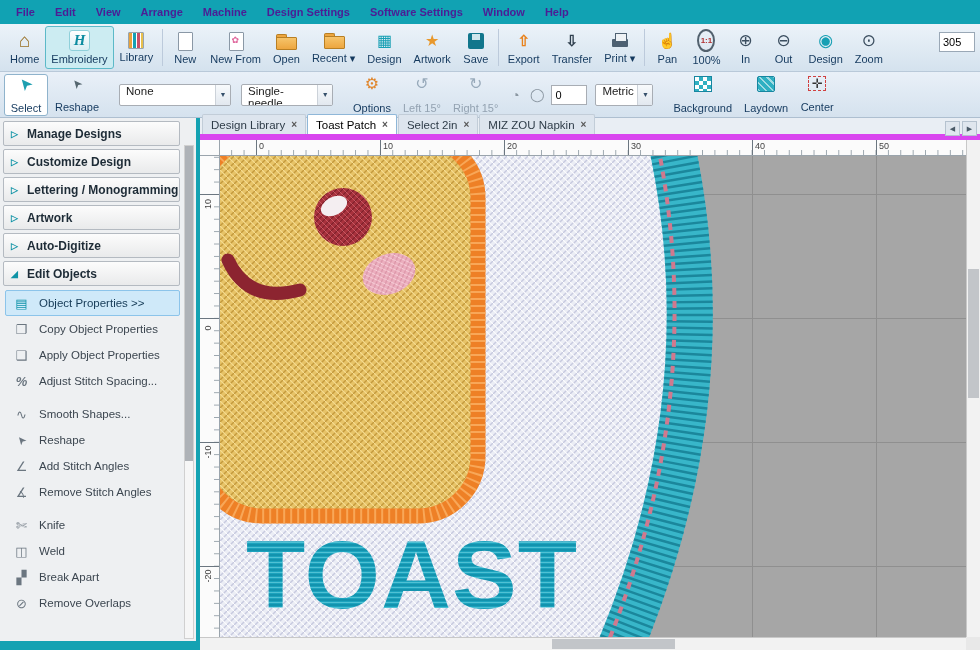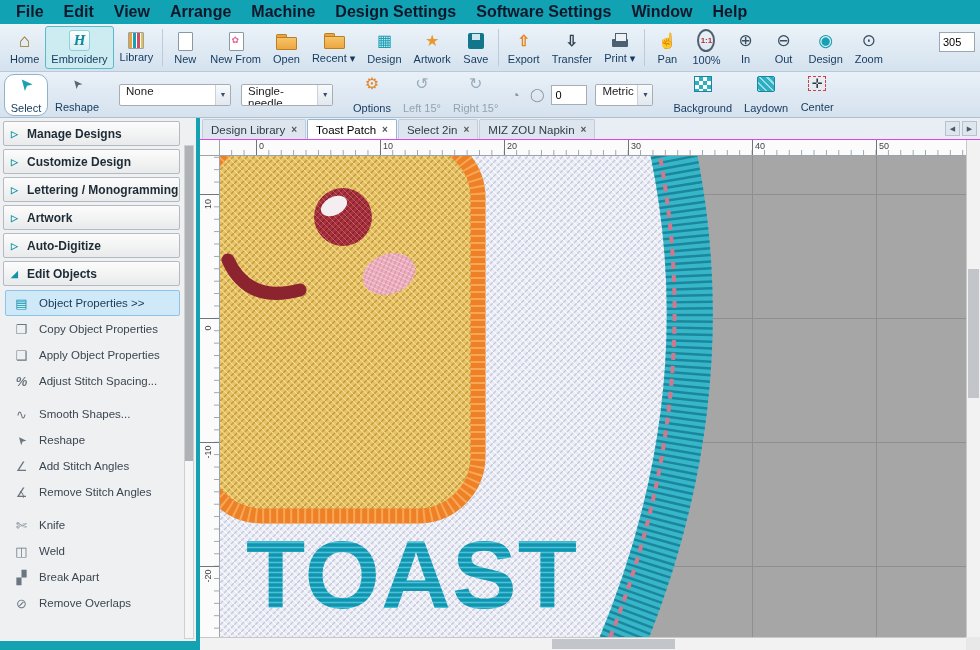--- a/index.html
+++ b/index.html
@@ -3,21 +3,21 @@
 <meta charset="utf-8">
 <style>
 *{margin:0;padding:0;box-sizing:border-box}
 html,body{width:980px;height:650px;overflow:hidden}
 body{font-family:"Liberation Sans",sans-serif;position:relative;background:#d6e3ee}
 button{font-family:inherit;background:none;border:none;cursor:pointer}
 input{font-family:inherit}
 
 
 .menubar{height:24px;background:#11a2b3;display:flex;align-items:center;padding:0 6px}
-.menu-item{color:#0f172a;font-size:16px;font-weight:700;padding:0 10px;line-height:24px;cursor:pointer;white-space:nowrap}
+.menu-item{color:#4c1d95;font-size:11px;font-weight:700;padding:0 10px;line-height:24px;cursor:pointer;white-space:nowrap}
 
 
 .toolbar-main{height:48px;background:linear-gradient(#ecf3f9,#d4e2ee);border-bottom:1px solid #b9c9d9;display:flex;align-items:stretch;padding:2px 44px 2px 4px;position:relative}
 #toolbar-groups{display:flex;align-items:stretch}
 .tbtn{display:flex;flex-direction:column;align-items:center;justify-content:center;gap:2px;border:1px solid transparent;border-radius:3px;padding:1px 5px;min-width:38px}
 .tlabel{font-size:11px;color:#14395e;white-space:nowrap}
 .tbtn.active{background:#ccecf2;border-color:#5cb9c8}
 .tsep,.esep{width:1px;background:#bccadb;margin:3px 3px}
 .ic{width:22px;height:20px;display:flex;align-items:center;justify-content:center;font-size:16px;line-height:1;color:#2a4a66;position:relative}
 .zoom-field{position:absolute;right:5px;top:8px;width:36px;height:20px;border:1px solid #9aa8b6;font-size:11px;padding:0 3px}
@@ -38,21 +38,21 @@
 .ic-transfer{color:#2f3f4e;font-weight:bold;font-size:15px}
 .ic-print::before{content:"";position:absolute;left:3px;top:9px;width:16px;height:8px;background:#4e6172;border-radius:1px}
 .ic-print::after{content:"";position:absolute;left:6px;top:3px;width:10px;height:7px;background:#eef2f5;border:1px solid #4e6172}
 .ic-pan{font-size:15px;color:#2f3f4e}
 .ic-zoom-100{font-size:8px;font-weight:bold;border:2px solid #52616e;border-radius:50%;width:18px;height:23px;color:#b03030}
 .ic-zoom-in,.ic-zoom-out,.ic-zoom{font-size:17px;color:#3c4f60}
 .ic-zoom-design{font-size:17px;color:#17a0b4}
 
 
 .toolbar-edit{height:46px;background:linear-gradient(#e9f0f8,#d5e2ee);border-bottom:1px solid #aebfd0;display:flex;align-items:center;padding:0 4px;gap:2px}
-.ebtn{display:flex;flex-direction:column;align-items:center;justify-content:center;gap:10px;border:1px solid transparent;border-radius:10px;padding:2px 4px;min-width:44px;height:42px}
+.ebtn{display:flex;flex-direction:column;align-items:center;justify-content:center;gap:10px;border:1px solid transparent;border-radius:3px;padding:2px 4px;min-width:44px;height:42px}
 .ebtn.active{background:#fff;border-color:#8fb3cc}
 .ebtn.disabled .tlabel{color:#93a2b1}
 .ebtn.disabled .ic{opacity:.45}
 .dd{height:22px;background:#fff;border:1px solid #a8adb4;border-radius:2px;display:flex;font-size:11.5px;color:#222;padding-left:6px;margin:0 4px;overflow:hidden}
 .dd-stitch{width:112px}.dd-machine{width:92px}.dd-hoop{width:150px}.dd-units{width:58px}
 .caret{margin-left:auto;height:100%;width:15px;display:flex;align-items:center;justify-content:center;border-left:1px solid #ccd2d9;background:linear-gradient(#f8fafc,#e2e8ef)}
 .caret::before{content:"▼";font-size:7px;color:#36506b}
 .g-select::before{content:"➤";display:inline-block;transform:rotate(-130deg);color:#1d9fb0;font-size:16px}
 .g-reshape::before{content:"➤";display:inline-block;transform:rotate(-130deg);color:#55666f;font-size:12px}
 .g-hoop{width:14px;height:20px;margin-right:4px}
@@ -86,21 +86,21 @@
 .tool.selected{background:#cfe9f9;border-color:#8cc4ea;color:#153a56}
 .tic{width:17px;display:inline-flex;align-items:center;justify-content:center;font-size:13px;color:#6b7680;flex:none}
 .tool.selected .tic{color:#0f93a8}
 .tic.ic-reshape-node{transform:rotate(-130deg);font-size:11px}
 .tic.ic-stitch-spacing{font-weight:bold;font-style:italic}
 .sb-scroll{position:absolute;right:2px;top:27px;bottom:11px;width:10px;background:#f6f6f6;border:1px solid #d0d0d0}
 .sb-thumb{position:absolute;left:0;right:0;top:0;height:64%;background:#aeb2b7}
 
 
 .workspace{flex:1;display:flex;flex-direction:column;min-width:0}
-.tabbar{height:22px;background:#e9eef4;border-bottom:1px solid #d946ef;display:flex;align-items:flex-end;padding-left:2px;position:relative}
+.tabbar{height:22px;background:#e9eef4;border-bottom:6px solid #d946ef;display:flex;align-items:flex-end;padding-left:2px;position:relative}
 #tabs{display:flex;align-items:flex-end}
 .tab{height:20px;display:flex;align-items:center;gap:6px;padding:0 8px;font-size:11.5px;color:#2e3c48;border:1px solid #c2cdd8;border-bottom:none;background:#dde5ee;margin-right:1px;border-radius:2px 2px 0 0;cursor:pointer;white-space:nowrap}
 .tab.active{background:#fff;border-color:#8fb7d8;color:#000}
 .tclose{font-size:10px;color:#555;font-weight:bold}
 .tab-arrows{position:absolute;right:3px;top:3px;display:flex;gap:2px}
 .tab-arrow{width:15px;height:15px;display:flex;align-items:center;justify-content:center;background:#dfe6ee;border:1px solid #b5c2cf;color:#4a5a68;padding:0}
 .tab-arrow.left::before{content:"◀";font-size:7px}
 .tab-arrow.right::before{content:"▶";font-size:7px}
 
 

